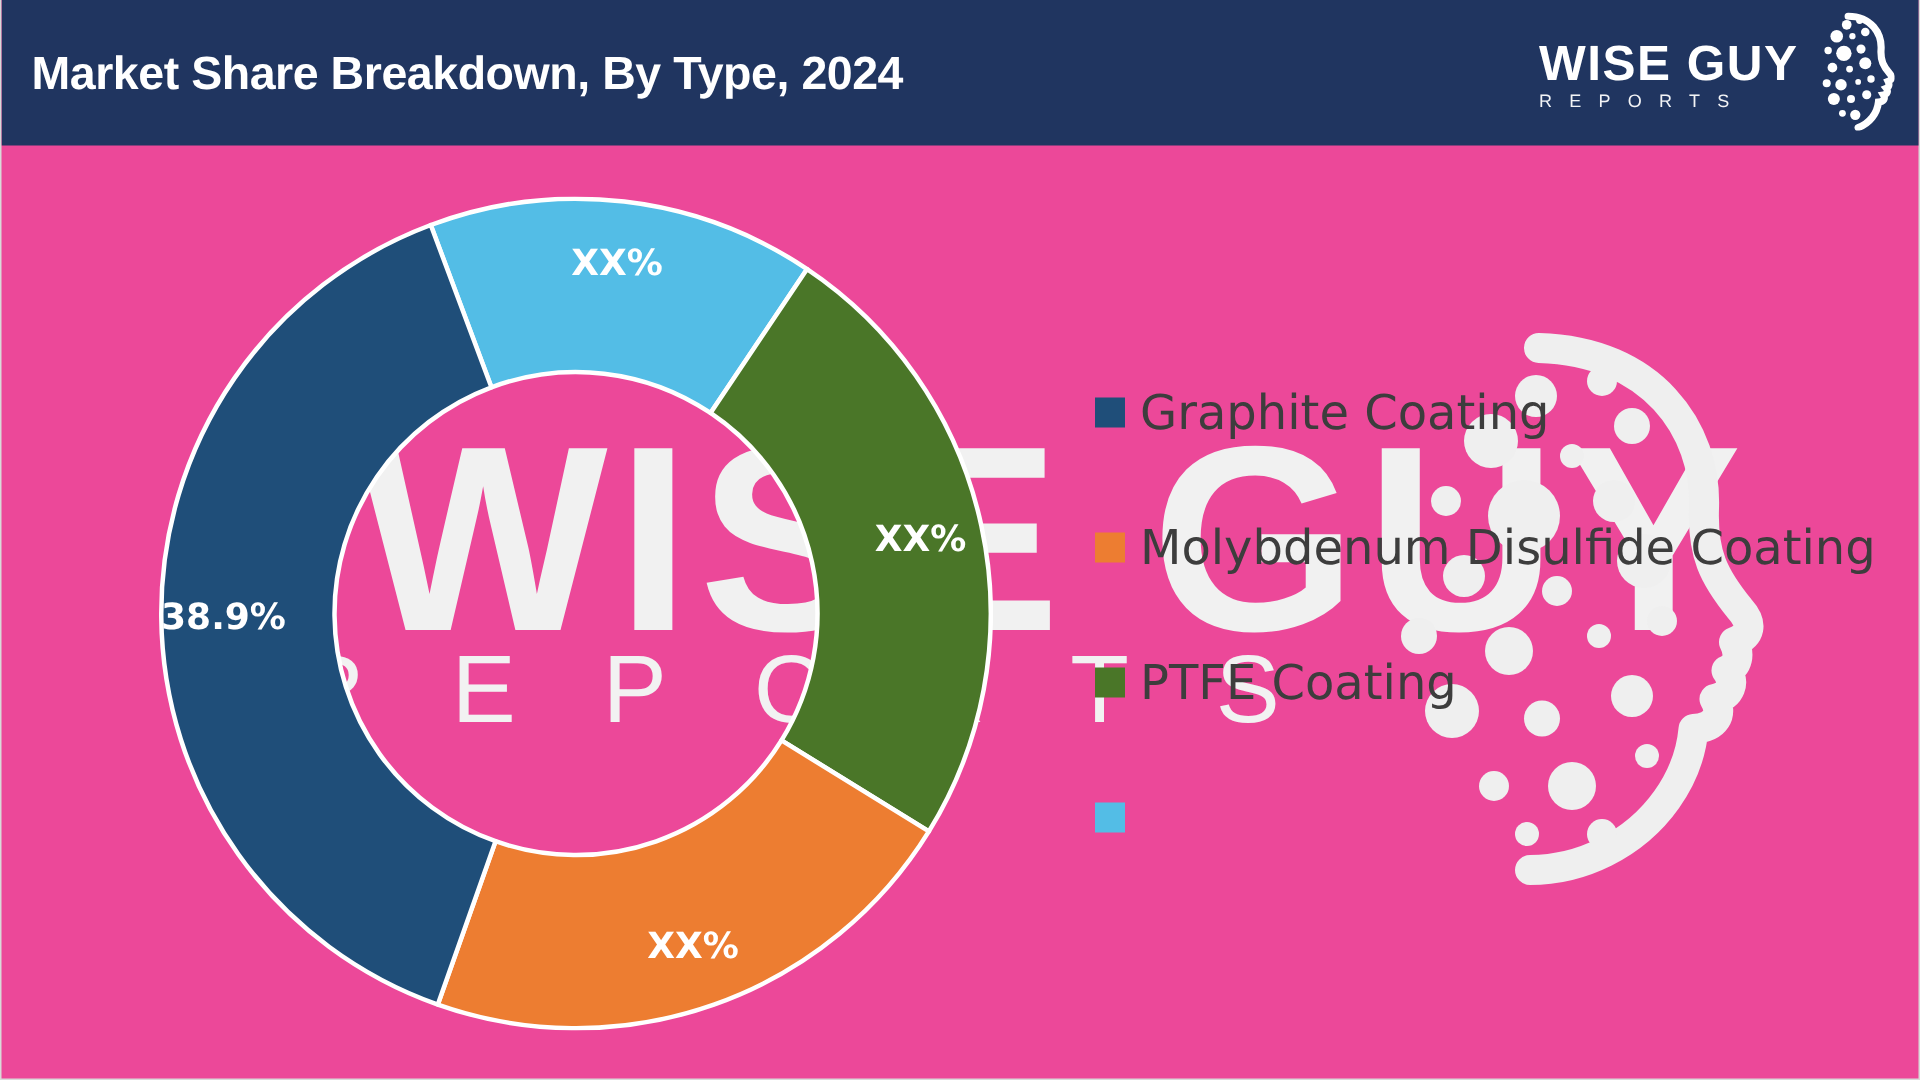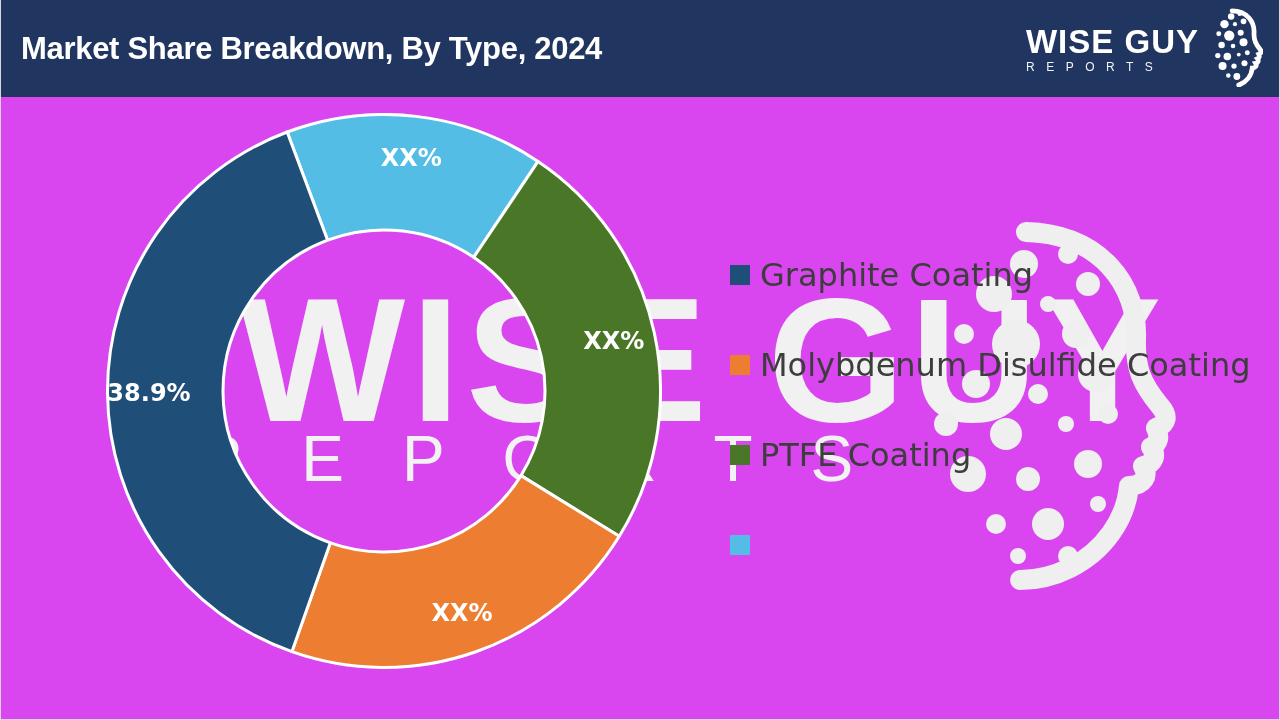--- a/index.html
+++ b/index.html
@@ -1,19 +1,19 @@
 <!DOCTYPE html>
 <html><head>
 <meta charset="utf-8">
 <style>
   * { margin:0; padding:0; box-sizing:border-box; }
   html,body { background:#fff; }
   .page {
     position:relative; width:1280px; height:720px; overflow:hidden;
-    background:#d946ef;
+    background:#ec4899;
     border-left:1px solid #d9d9d9; border-right:1px solid #d9d9d9; border-bottom:1px solid #d9d9d9;
     font-family:"DejaVu Sans","Liberation Sans",sans-serif;
   }
   
   .header {
     position:absolute; left:0; top:0; width:1280px; height:97px;
     display:flex; align-items:center; justify-content:space-between;
     padding:0 18px 0 20px;
   }
   .title {
@@ -40,21 +40,21 @@
     left:238px; top:175px; font-size:176px; font-weight:600; letter-spacing:6px;
     font-family:"Liberation Sans","DejaVu Sans",sans-serif; line-height:1;
   }
   .wm-reports {
     left:196px; top:330px; font-size:64px; font-weight:500; letter-spacing:58px;
     color:#f2f2f2; font-family:"Liberation Sans","DejaVu Sans",sans-serif; line-height:1;
   }
   .wm-head { position:absolute; left:875px; top:125px; z-index:0; }
 
   
-  .donut-wrap { position:absolute; left:105px; top:16px; width:556px; height:556px; z-index:1; }
+  .donut-wrap { position:absolute; left:105px; top:34px; width:556px; height:556px; z-index:1; }
   .donut-wrap svg { display:block; }
   .slice-label { font-family:"DejaVu Sans","Liberation Sans",sans-serif; font-weight:bold; font-size:24px; fill:#ffffff; }
   .center-label {
     position:absolute; left:383px; top:313px; transform:translate(-50%,-50%);
     font-size:35px; font-weight:bold; color:#3a3a3a; white-space:nowrap; z-index:2;
     font-family:"DejaVu Sans","Liberation Sans",sans-serif;
   }
 
   
   .legend { position:absolute; left:729px; top:133px; z-index:1; }

